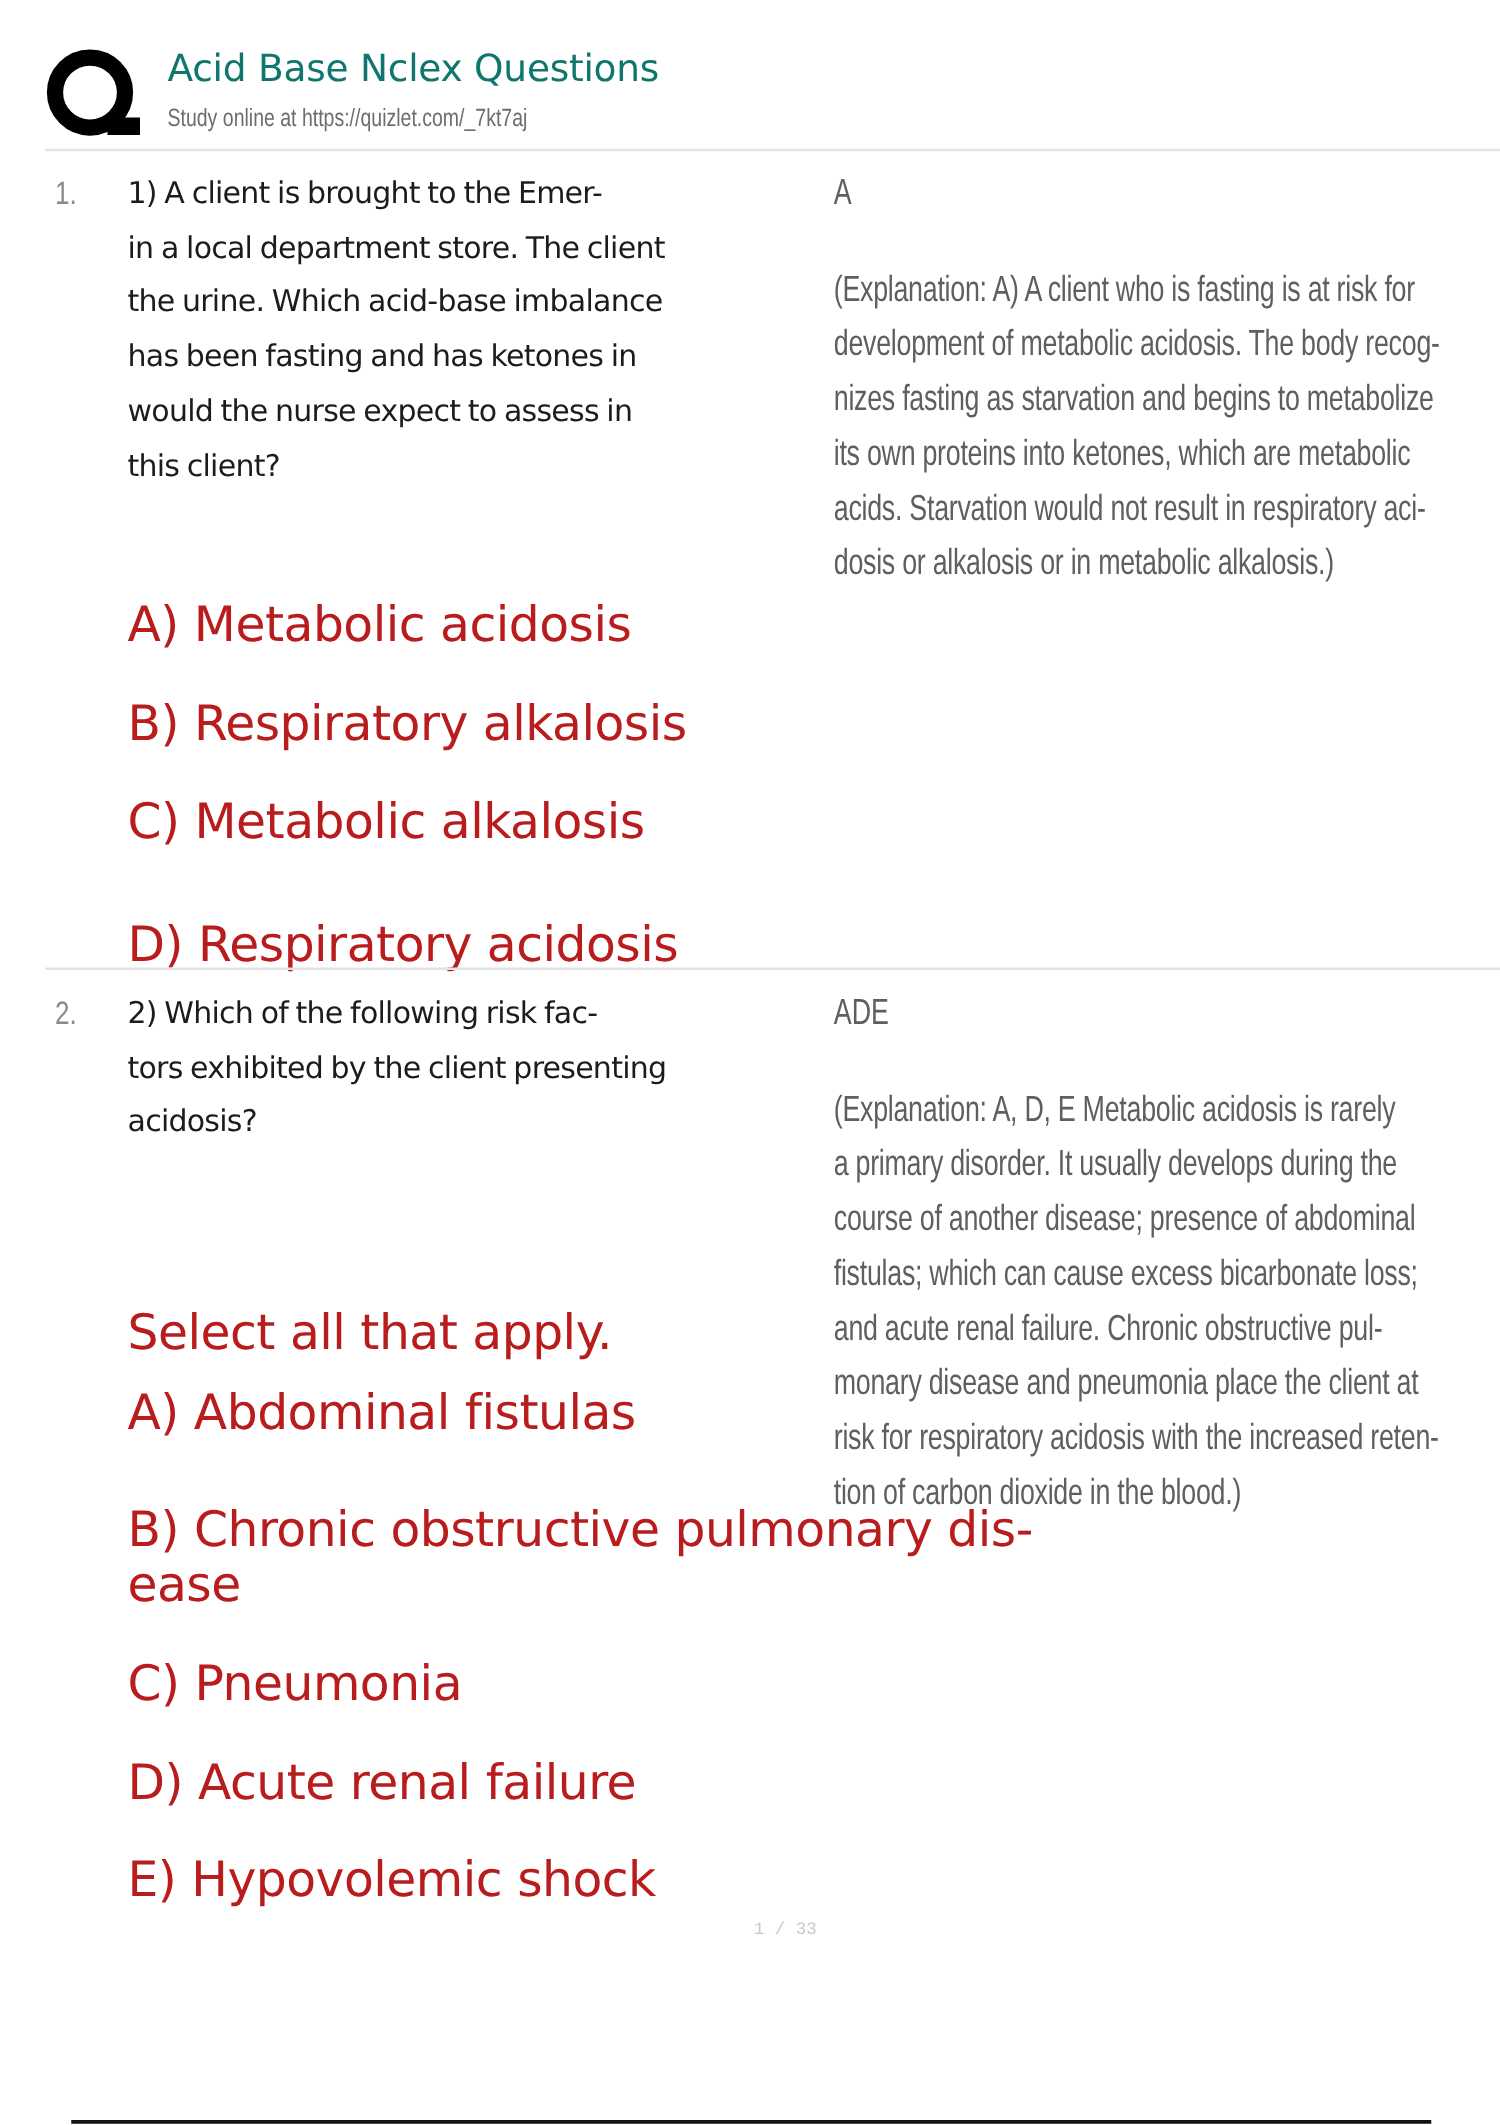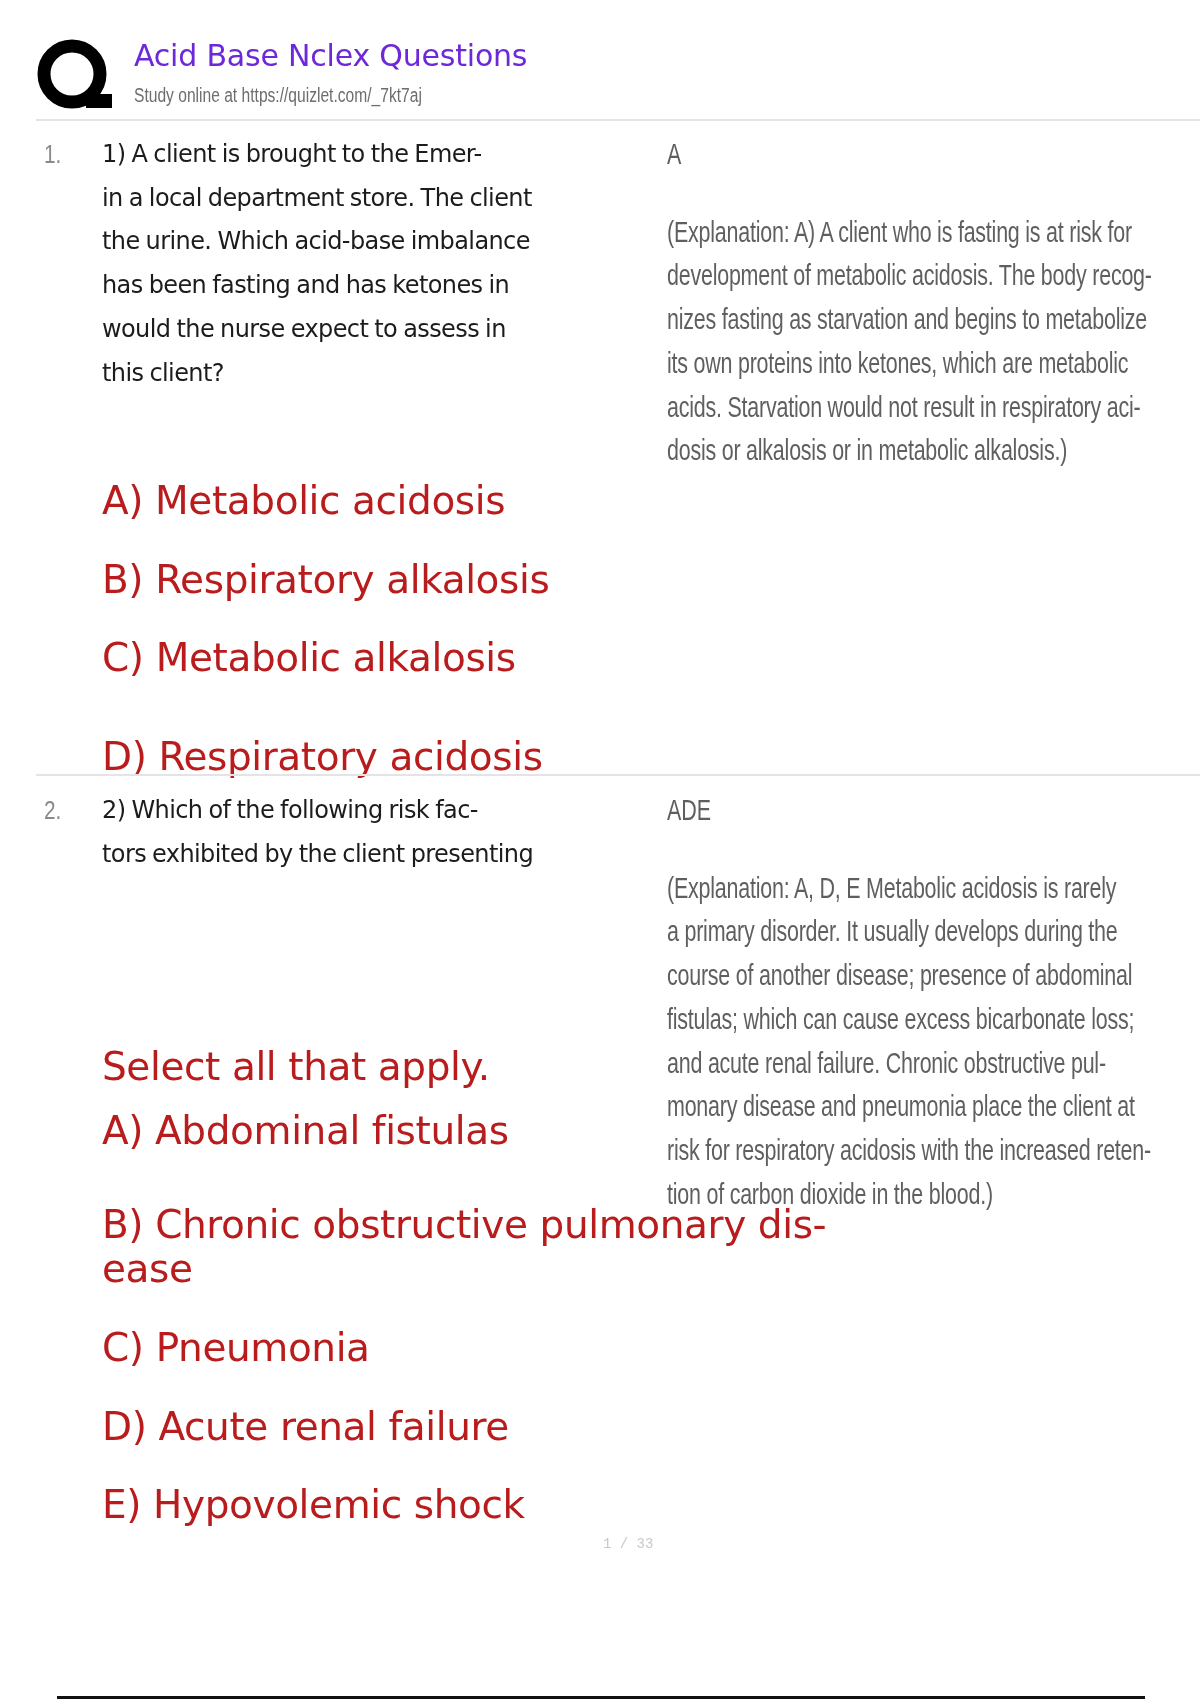--- a/index.html
+++ b/index.html
@@ -18,21 +18,21 @@
   .abs { position: absolute; }
 
   
   .logo {
     left: 34px; top: 36px;
     width: 80px; height: 80px;
   }
   .title {
     left: 134px; top: 38px;
     font-size: 30px;
-    color: #6d28d9;
+    color: #0f766e;
     white-space: nowrap;
     letter-spacing: -0.2px;
   }
   .subtitle {
     left: 134px; top: 84px;
     font-family: "Liberation Sans Narrow", "Liberation Sans", sans-serif;
     font-size: 20px;
     color: #6d6d6d;
     transform: scaleX(0.78);
     transform-origin: left top;
@@ -136,20 +136,21 @@
     <span class="line">dosis or alkalosis or in metabolic alkalosis.)</span>
   </div>
 </div>
 
 <div class="abs divider" style="left:36px; top:774px; width:1164px;"></div>
 
 <div class="abs qnum" style="left:44px; top:795px;">2.</div>
 <div class="abs qtext" style="left:102px; top:789px;">
   <span class="line">2) Which of the following risk fac-</span>
   <span class="line">tors exhibited by the client presenting</span>
+  <span class="line">acidosis?</span>
 </div>
 <div class="abs opt" style="left:102px; top:1044px;">Select all that apply.</div>
 <div class="abs opt" style="left:102px; top:1108px;">A) Abdominal fistulas</div>
 <div class="abs opt" style="left:102px; top:1202px;">B) Chronic obstructive pulmonary dis-</div>
 <div class="abs opt" style="left:102px; top:1246px;">ease</div>
 <div class="abs opt" style="left:102px; top:1325px;">C) Pneumonia</div>
 <div class="abs opt" style="left:102px; top:1404px;">D) Acute renal failure</div>
 <div class="abs opt" style="left:102px; top:1482px;">E) Hypovolemic shock</div>
 
 <div class="abs answer-col" style="left:667px; top:789px;">

